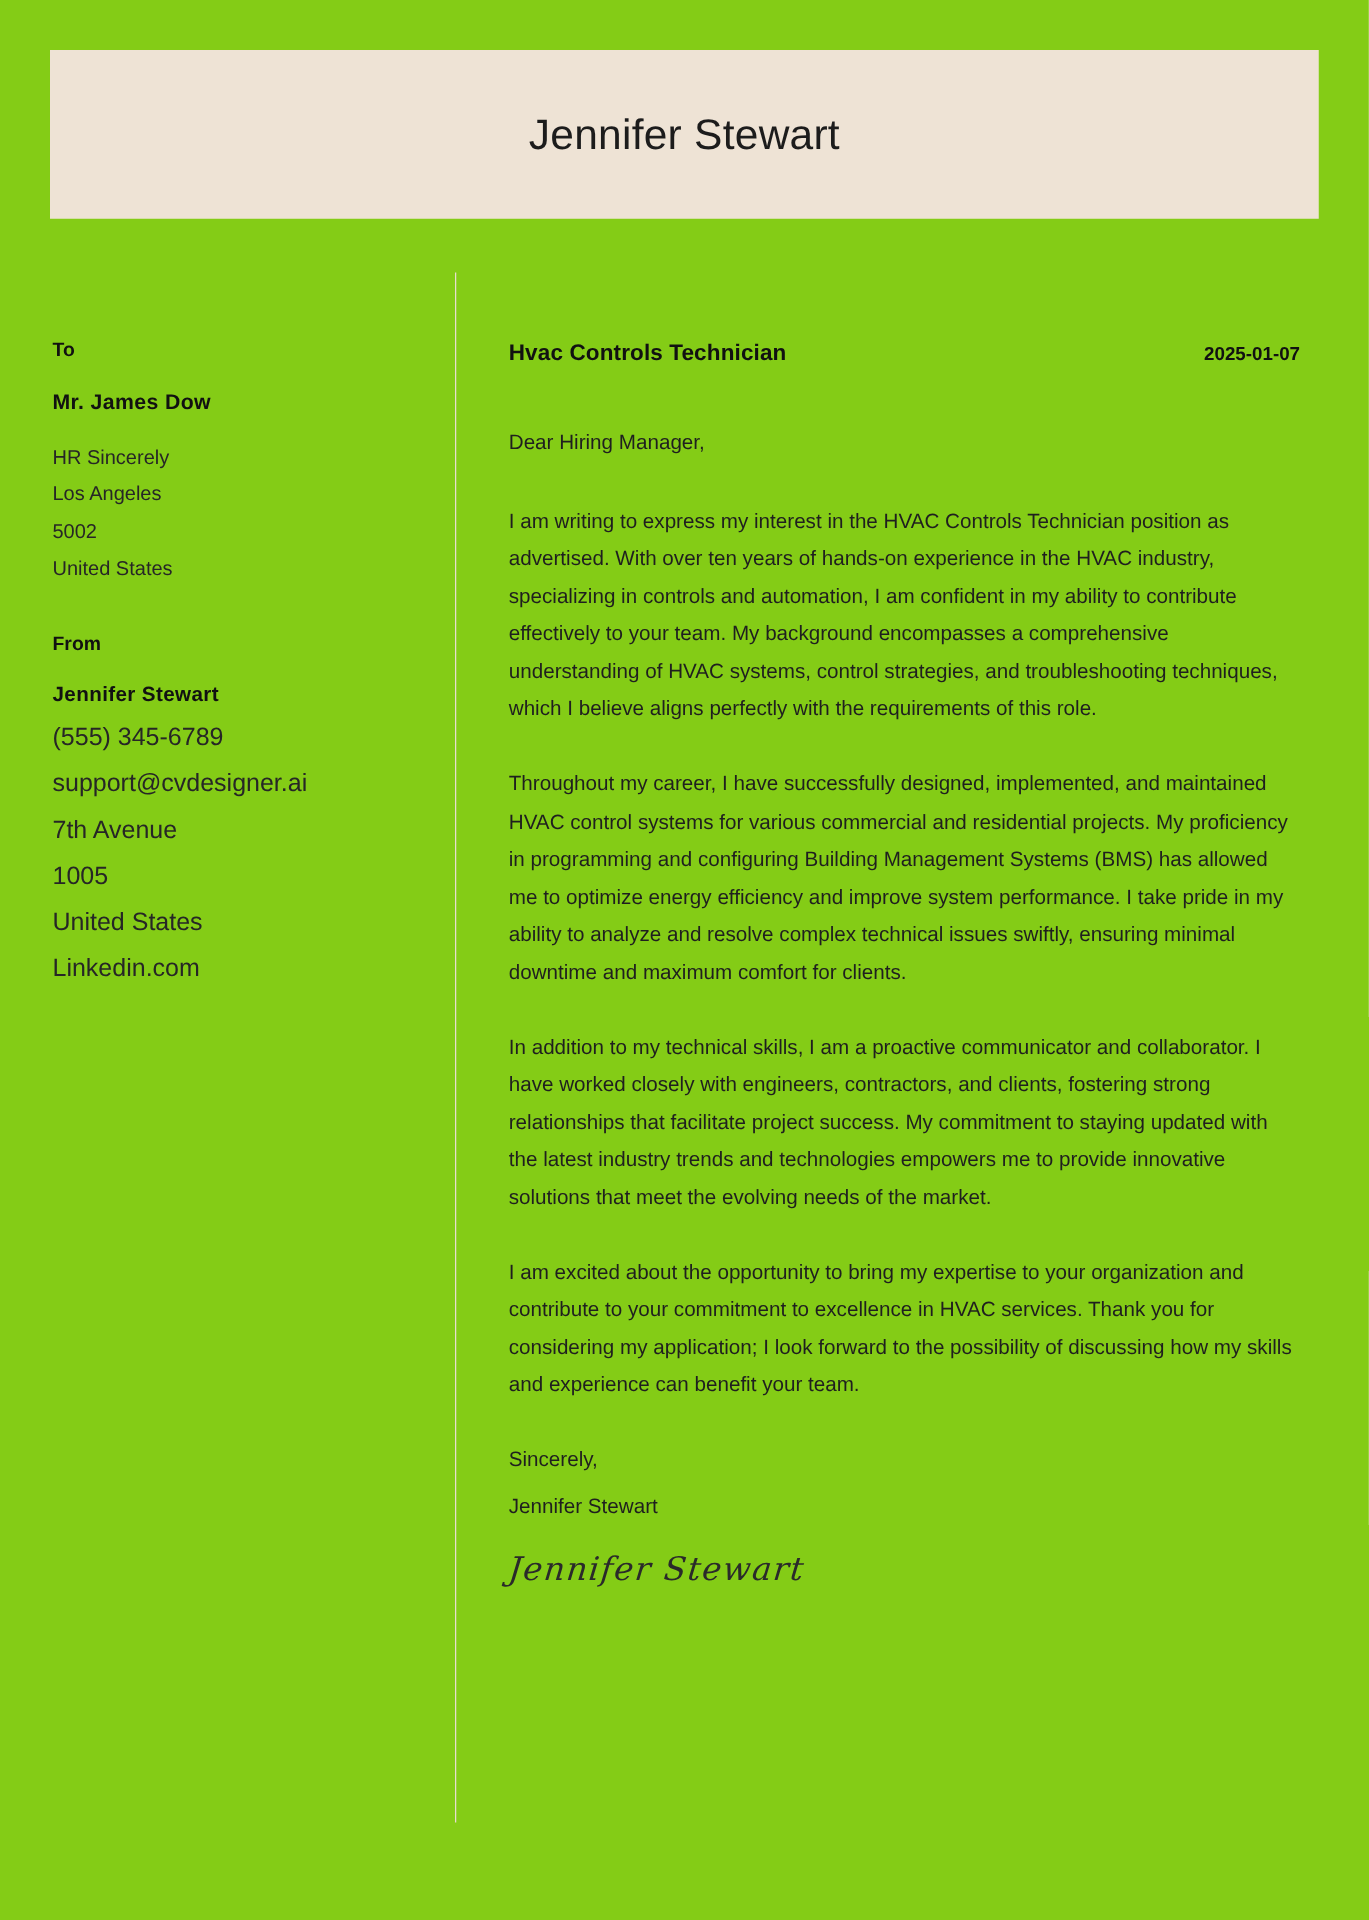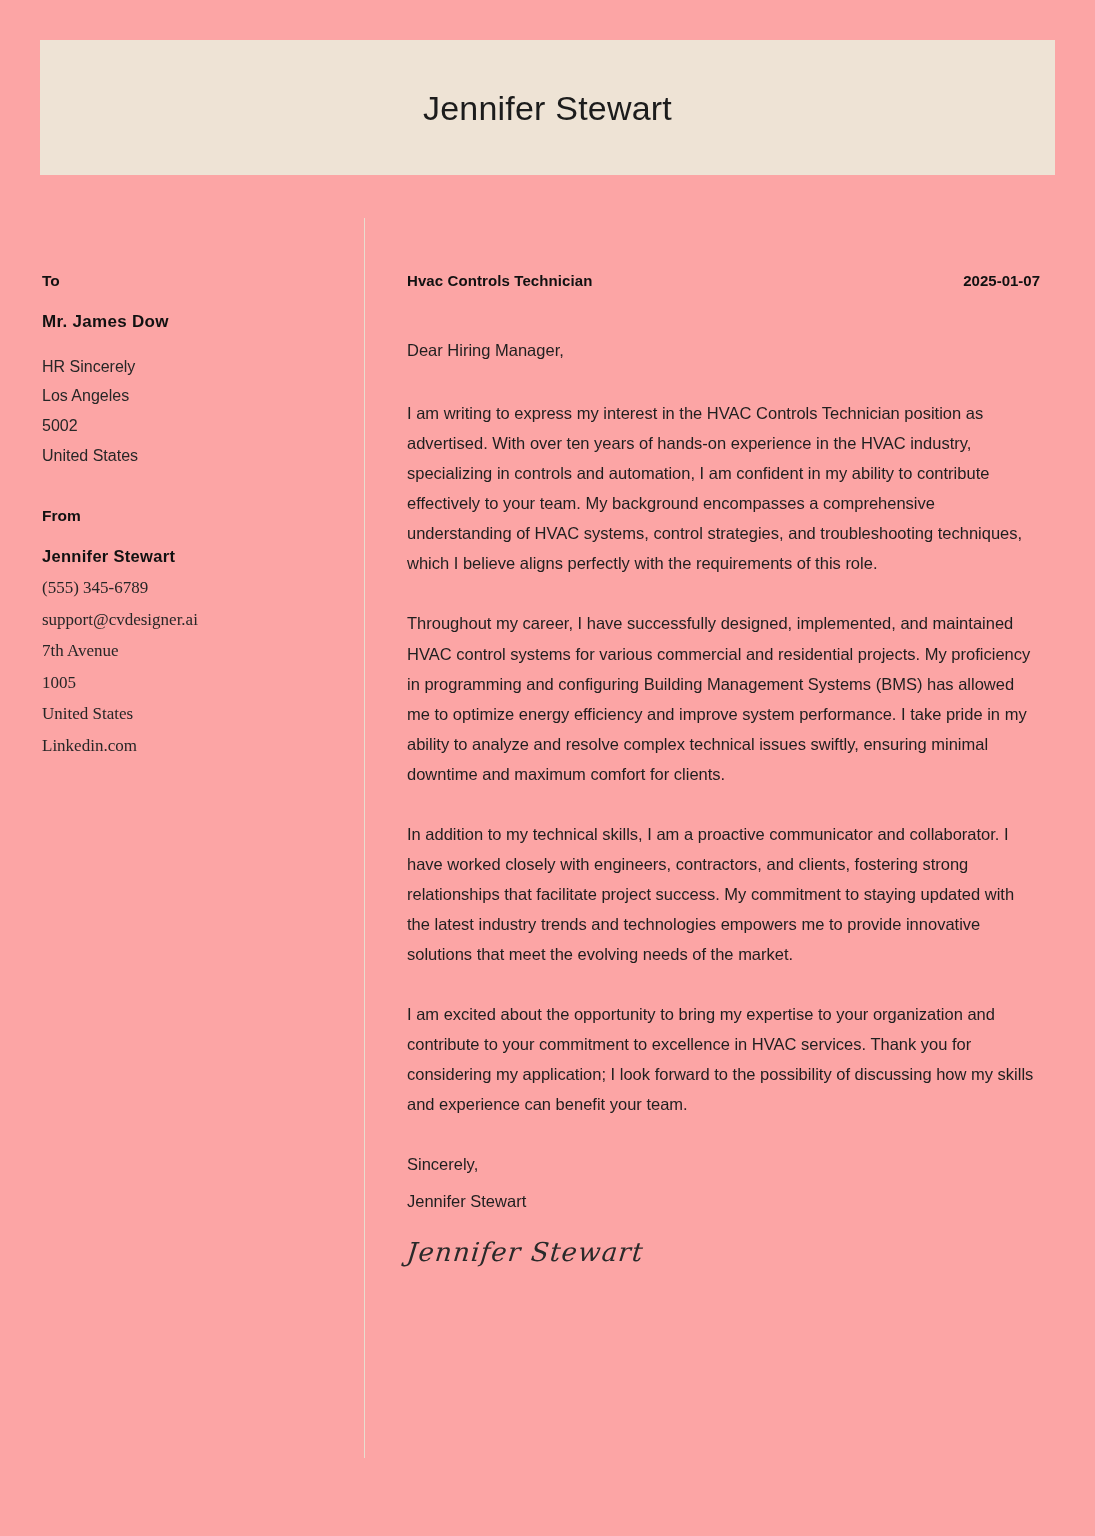--- a/index.html
+++ b/index.html
@@ -13,21 +13,21 @@
     font-family: "Liberation Sans", sans-serif;
     color: #1a1a1a;
     -webkit-font-smoothing: antialiased;
     overflow: hidden;
   }
 
   .page {
     position: relative;
     width: 1095px;
     height: 1536px;
-    background: #fca5a5;
+    background: #84cc16;
   }
 
   
   .header-band {
     position: absolute;
     left: 40px;
     top: 40px;
     width: 1015px;
     height: 135px;
     background: #eee3d5;
@@ -82,40 +82,39 @@
     line-height: 1.85;
   }
   .from-block {
     margin-top: 37px;
   }
   .from-block .side-name {
     font-size: 16.5px;
     margin-bottom: 6px;
   }
   .from-block .side-line {
-    font-size: 17px;
+    font-size: 20px;
     line-height: 1.85;
-    font-family: Liberation Serif, serif;
   }
 
   
   .letter {
     position: absolute;
     left: 407px;
     top: 272px;
     width: 633px;
   }
   .letter-head {
     display: flex;
     align-items: baseline;
     justify-content: space-between;
     margin-bottom: 48px;
   }
   .job-title {
-    font-size: 15px;
+    font-size: 18px;
     font-weight: 700;
     color: #111111;
     letter-spacing: 0.1px;
   }
   .letter-date {
     font-size: 15px;
     font-weight: 700;
     color: #111111;
     white-space: nowrap;
   }

